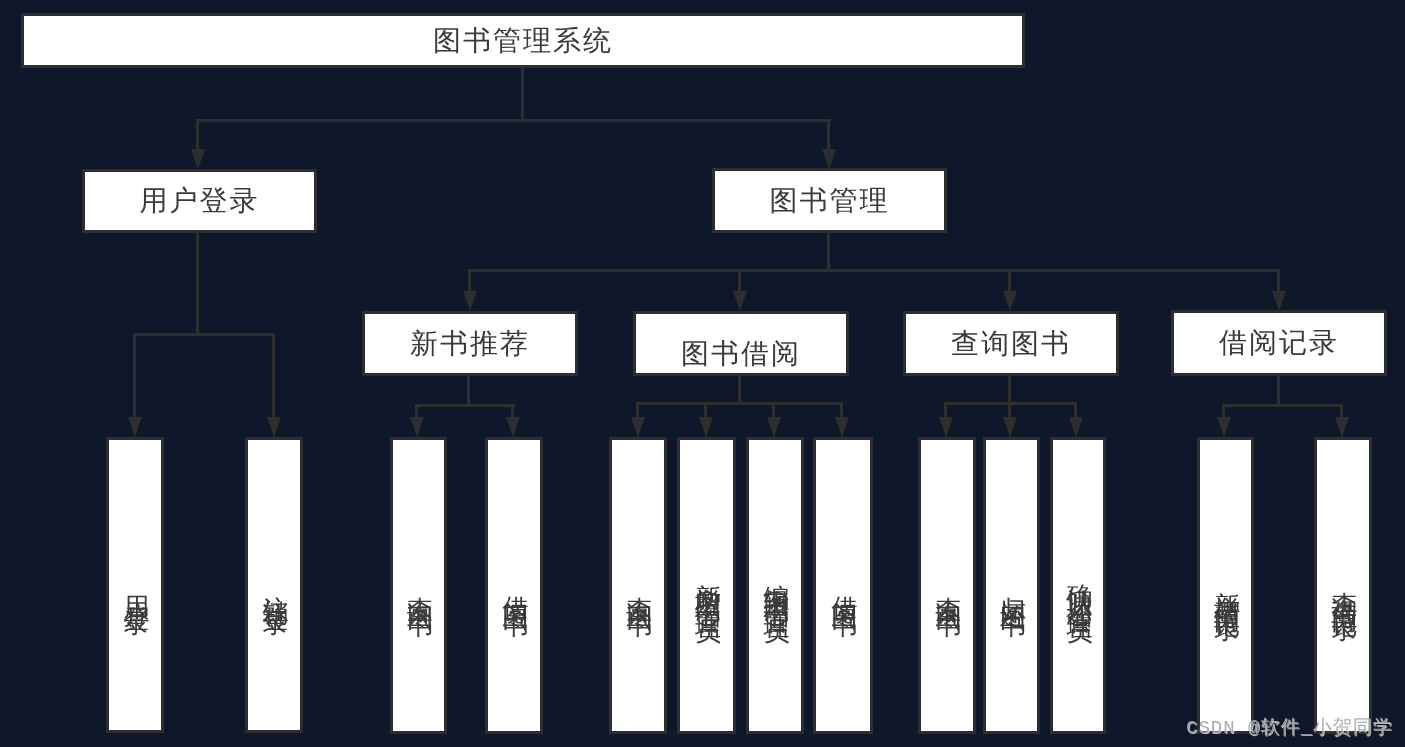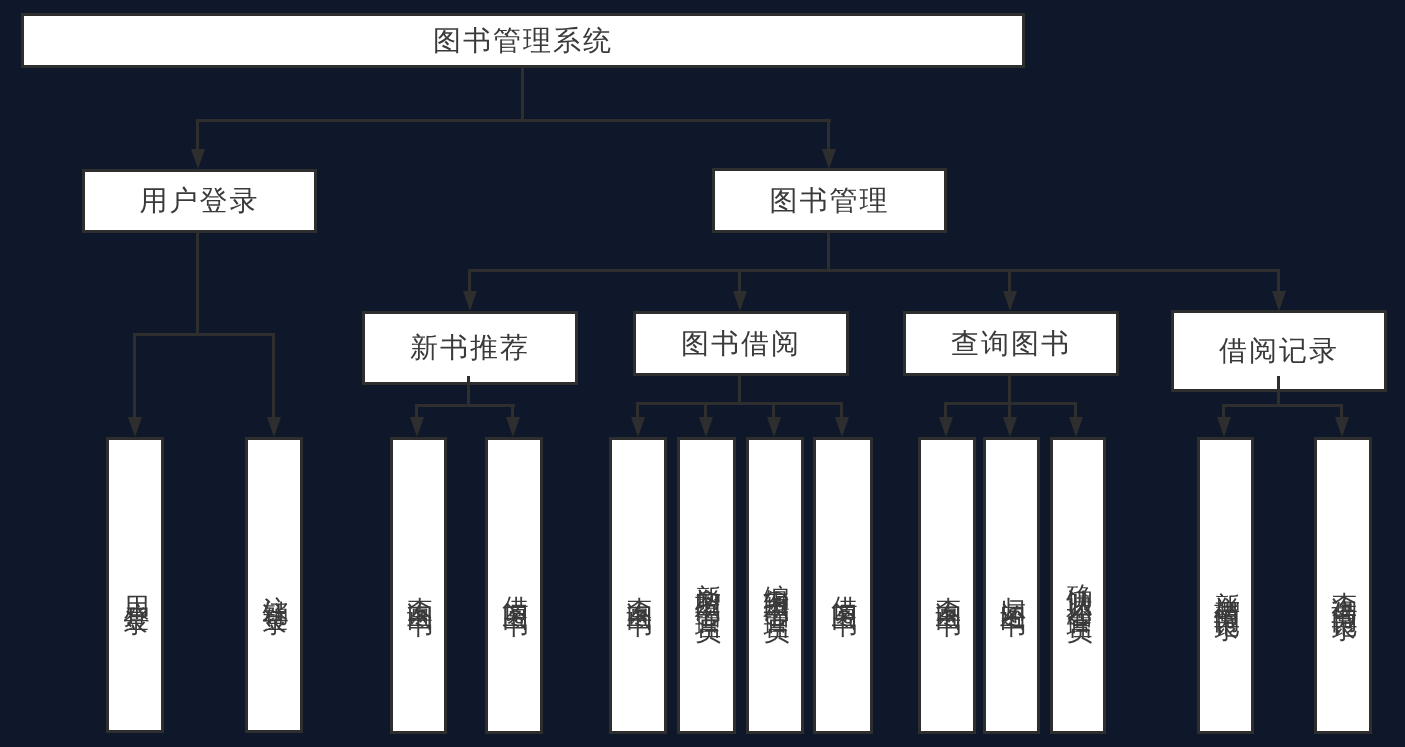--- a/index.html
+++ b/index.html
@@ -82,30 +82,30 @@
   <div class="hline" style="left:468px;top:269px;width:812px;"></div>
   <div class="vline" style="left:468px;top:269px;height:28px;"></div>
   <div class="ah" style="left:463px;top:291px;"></div>
   <div class="vline" style="left:738px;top:269px;height:28px;"></div>
   <div class="ah" style="left:733px;top:291px;"></div>
   <div class="vline" style="left:1008px;top:269px;height:28px;"></div>
   <div class="ah" style="left:1003px;top:291px;"></div>
   <div class="vline" style="left:1277px;top:269px;height:28px;"></div>
   <div class="ah" style="left:1272px;top:291px;"></div>
 
-  <div class="box" style="left:362px;top:311px;width:216px;height:74px;">
+  <div class="box" style="left:362px;top:311px;width:216px;height:65px;">
     <span>新书推荐</span>
   </div>
-  <div class="box" style="left:633px;top:311px;width:216px;height:65px;">
+  <div class="box" style="left:633px;top:311px;width:216px;height:65px;align-items:flex-end;">
     <span>图书借阅</span>
   </div>
   <div class="box" style="left:903px;top:311px;width:216px;height:65px;">
     <span>查询图书</span>
   </div>
-  <div class="box" style="left:1171px;top:310px;width:216px;height:82px;">
+  <div class="box" style="left:1171px;top:310px;width:216px;height:66px;">
     <span>借阅记录</span>
   </div>
 
   <div class="vline" style="left:467px;top:376px;height:30px;"></div>
   <div class="hline" style="left:415px;top:404px;width:100px;"></div>
   <div class="vline" style="left:415px;top:404px;height:18px;"></div>
   <div class="ah" style="left:410px;top:417px;"></div>
   <div class="vline" style="left:511px;top:404px;height:18px;"></div>
   <div class="ah" style="left:506px;top:417px;"></div>
 
@@ -173,14 +173,15 @@
     <span class="vtext">确认归还（管理员）</span>
   </div>
 
   <div class="box leaf" style="left:1197px;top:437px;width:57px;height:297px;">
     <span class="vtext">新增借阅记录</span>
   </div>
   <div class="box leaf" style="left:1314px;top:437px;width:58px;height:297px;">
     <span class="vtext">查询借阅记录</span>
   </div>
 
+  <div class="watermark">CSDN @软件_小贺同学</div>
 
 </div>
 
 </body></html>

